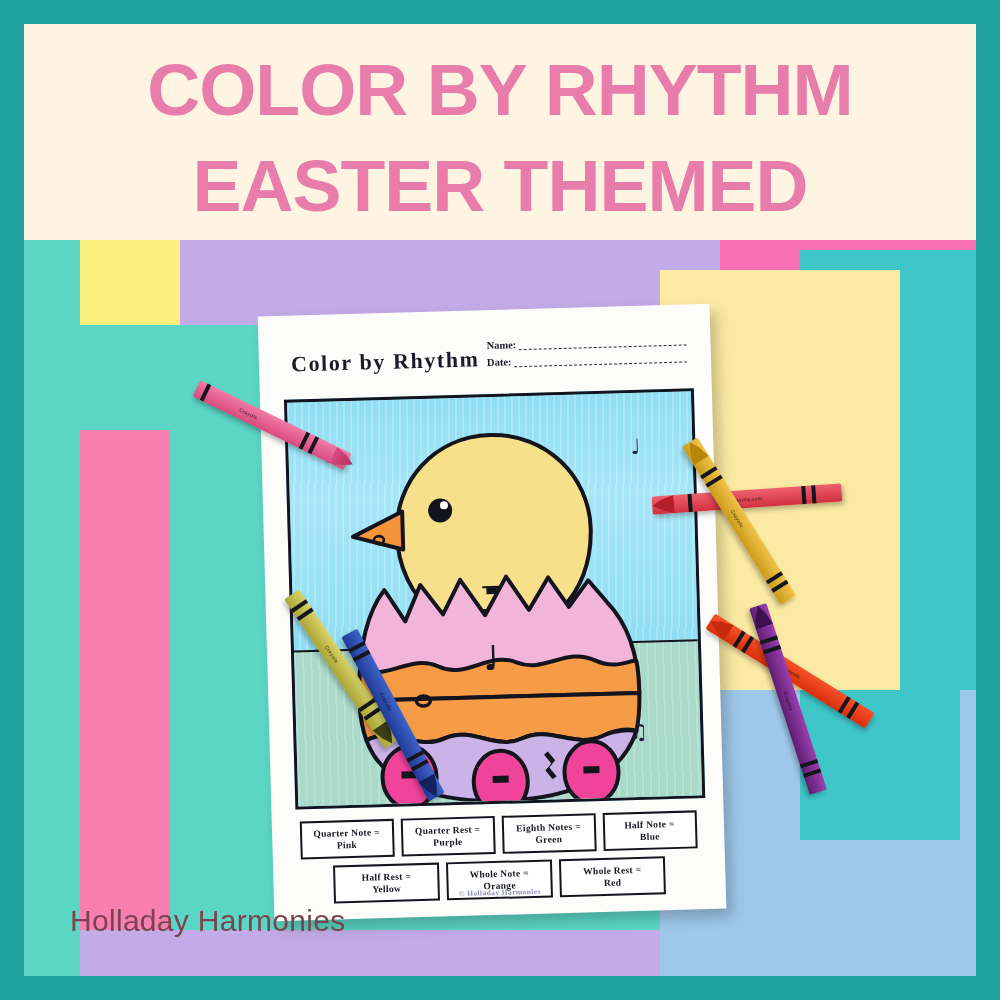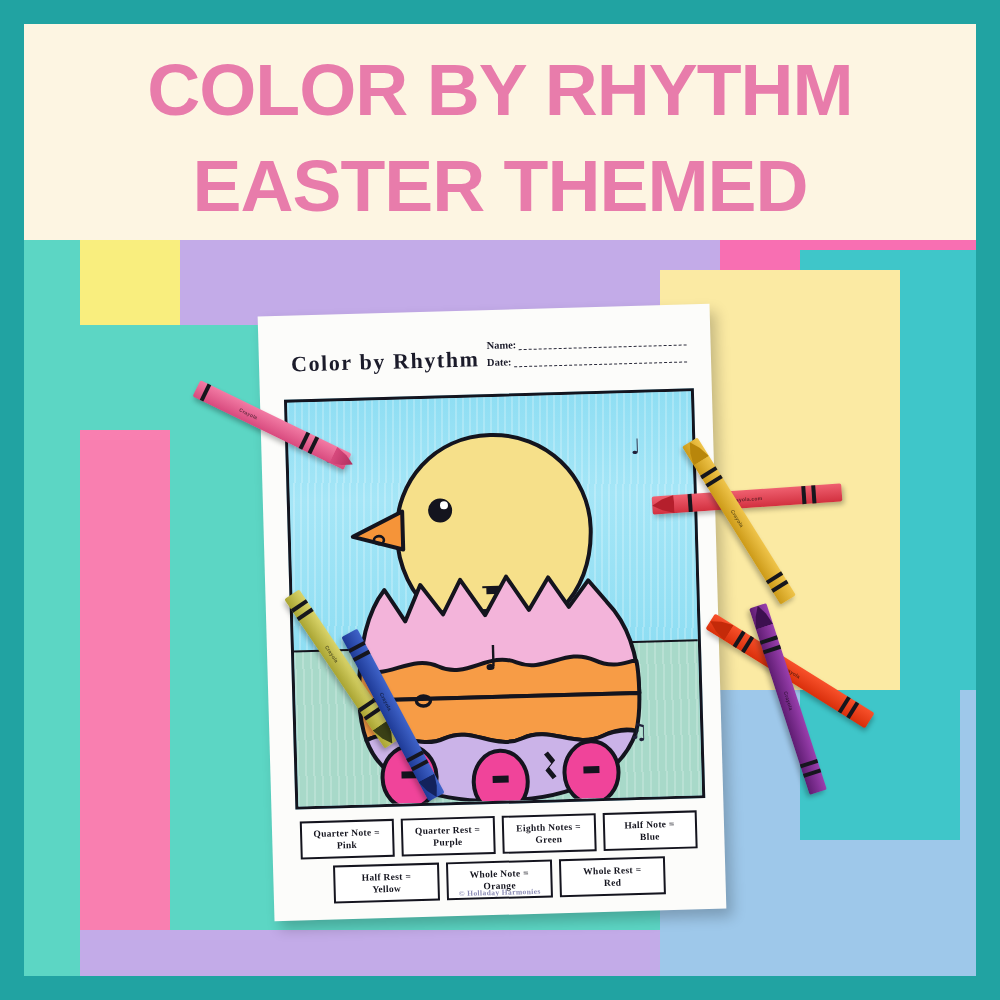--- a/index.html
+++ b/index.html
@@ -376,15 +376,16 @@
     <div class="crayon" style="left:666px;top:450px;width:196px;transform:rotate(72deg);">
       <div class="body" style="background:linear-gradient(180deg,#9a3fae,#5f1d72);"></div>
       <div class="tip" style="left:0;background:#3d1050;clip-path:polygon(100% 0,45% 20%,0 50%,45% 80%,100% 100%);"></div>
       <div class="band" style="left:34px;"></div>
       <div class="band" style="left:44px;"></div>
       <div class="band" style="left:164px;"></div>
       <div class="band" style="left:174px;"></div>
       <div class="brand" style="left:90px;">Crayola</div>
     </div>
 
+    <div class="watermark">Holladay Harmonies</div>
 
   </div>
 </div>
 
 </body></html>

